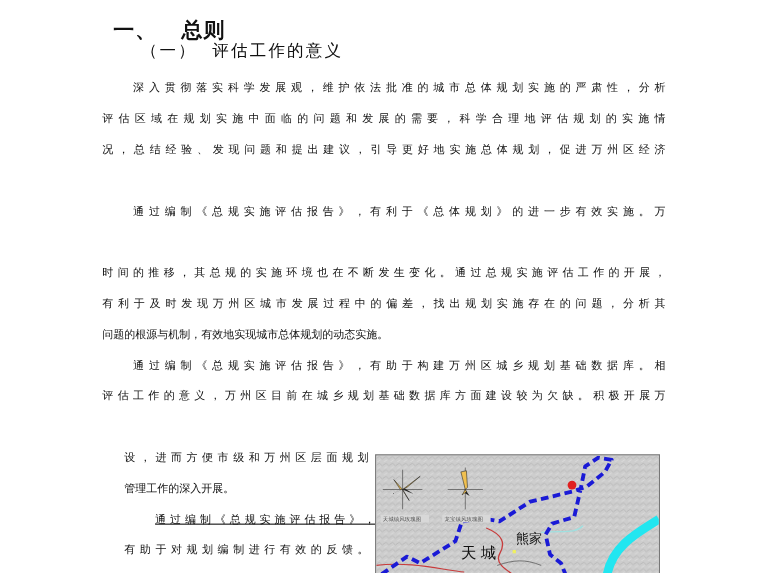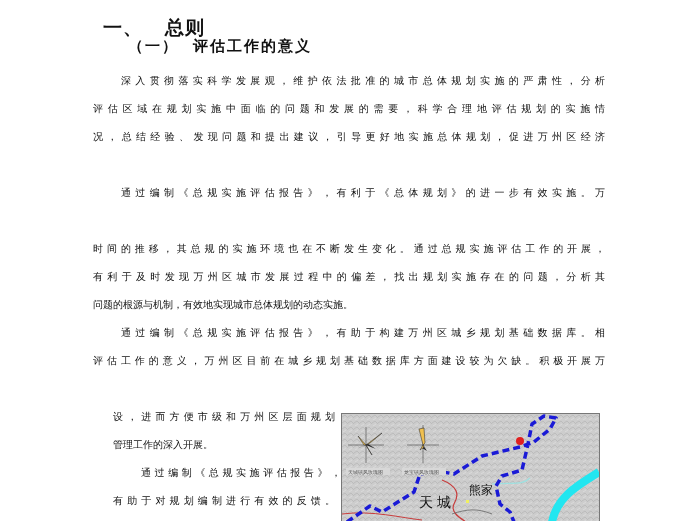--- a/index.html
+++ b/index.html
@@ -30,41 +30,41 @@
       letter-spacing: 1px;
       white-space: nowrap;
       margin-top: 11px;
     }
     .h1 .num { margin-right: 22px; }
     .h2 {
       position: absolute;
       left: 128px;
       top: 37px;
       font-family: "DejaVu Sans", "Liberation Sans", sans-serif;
-      font-weight: bold;
+      font-weight: normal;
       font-size: 15px;
       letter-spacing: 2px;
       white-space: nowrap;
     }
     .h2 .num { margin-right: 14px; }
     .line {
       position: absolute;
       left: 93px;
       width: 512px;
       font-size: 10px;
       line-height: 20px;
       height: 20px;
       white-space: nowrap;
       text-align: justify;
       text-align-last: justify;
     }
     .line.indent { left: 121px; width: 484px; }
     .line.last { text-align-last: left; }
     .line.narrow { width: 222px; margin-left: 20px; }
-    .line.narrow.indent { left: 121px; width: 200px; }
+    .line.narrow.indent { left: 121px; width: 200px; text-decoration: underline; }
     .map {
       position: absolute;
       left: 341px;
       top: 413px;
       width: 257px;
       height: 108px;
       border: 1px solid #777;
       background: #cfcfcf;
       overflow: hidden;
     }

